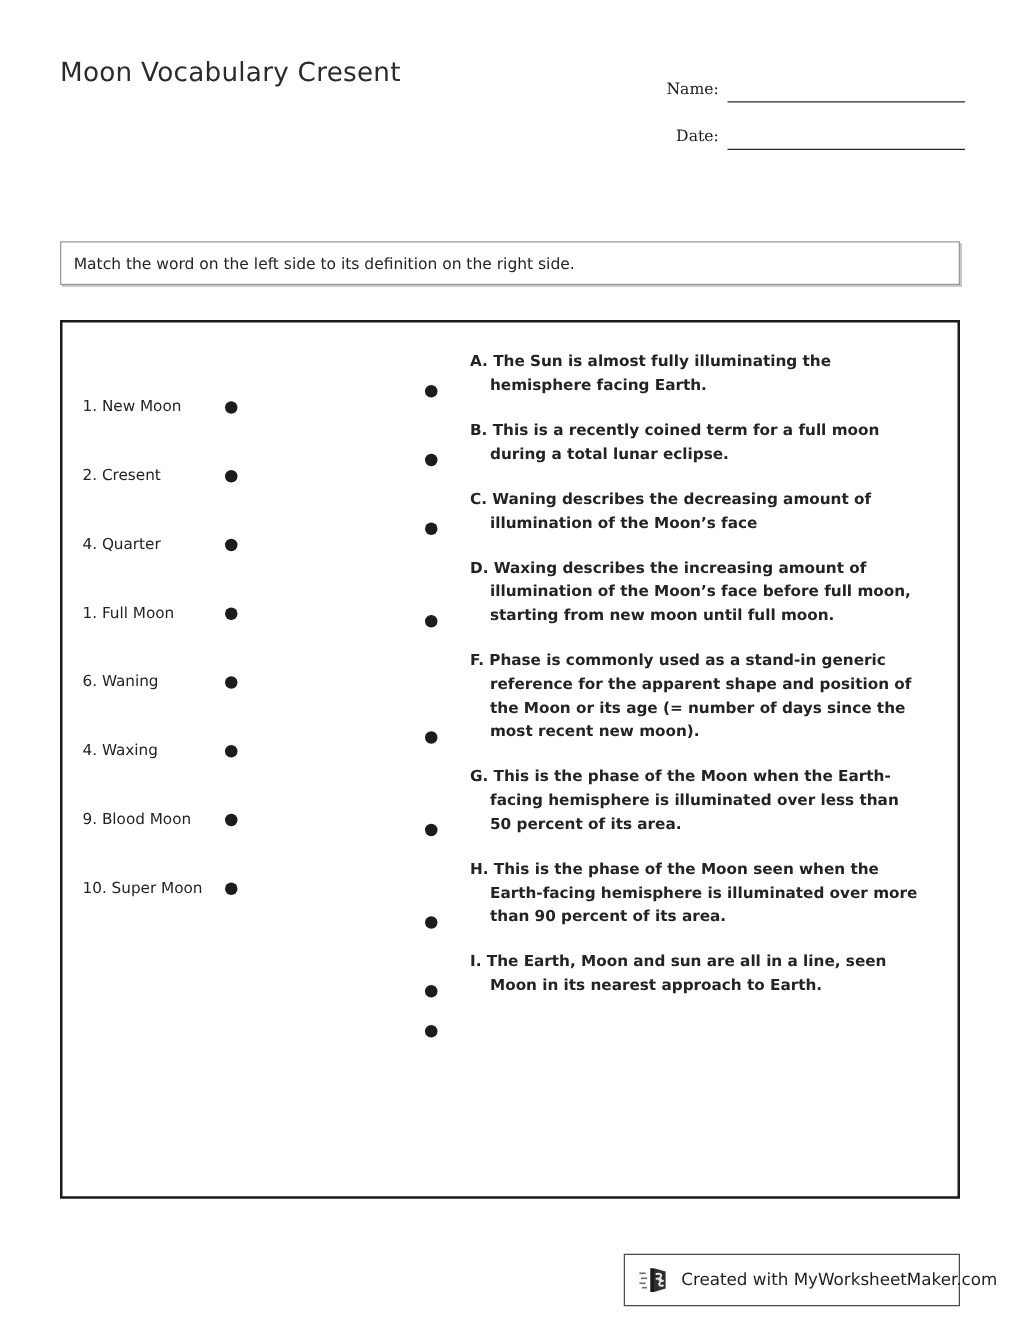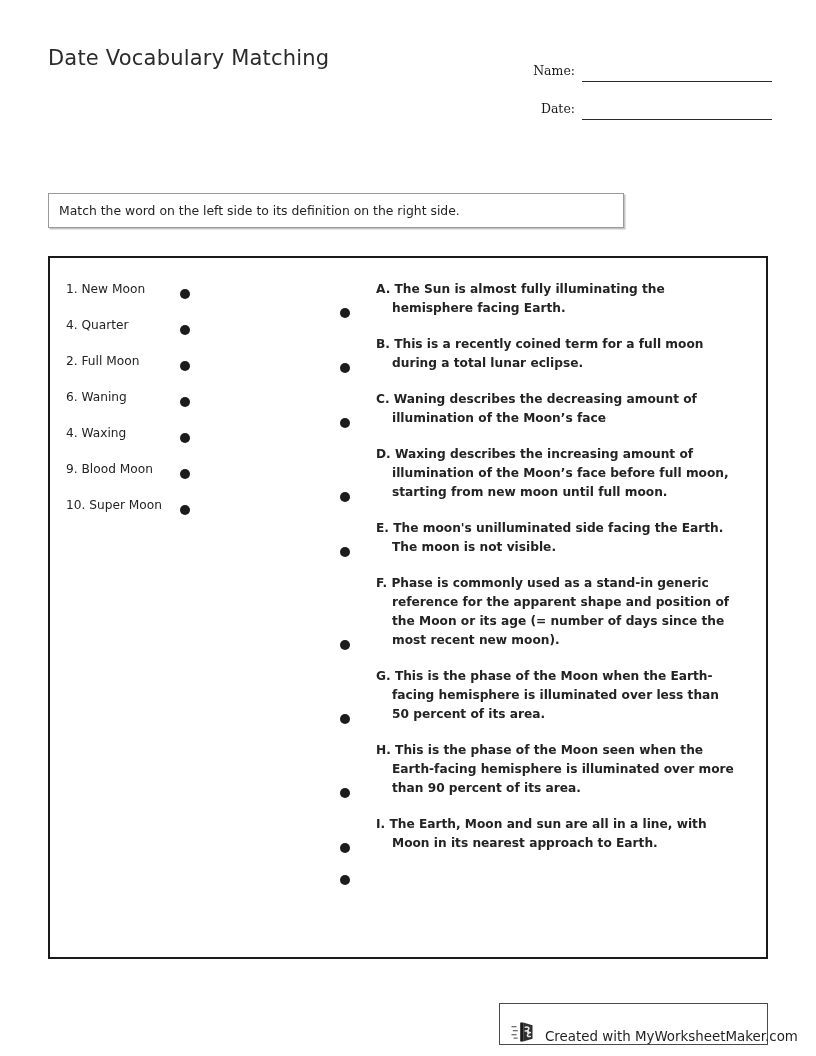--- a/index.html
+++ b/index.html
@@ -59,21 +59,21 @@
     flex: 1;
     border-bottom: 1.4px solid #2a2a2a;
     height: 18px;
   }
 
   
   #instructions-box {
     position: absolute;
     left: 48px;
     top: 193px;
-    width: 576px;
+    width: 720px;
     height: 35px;
     border: 1px solid #9a9a9a;
     background: #ffffff;
     box-shadow: 1.5px 1.5px 0 rgba(60,60,60,0.30);
     box-sizing: border-box;
   }
   #instructions-text {
     position: absolute;
     left: 10px;
     top: 9px;
@@ -103,23 +103,24 @@
   .col-defs {
     position: absolute;
     left: 290px;
     top: 22px;
     width: 426px;
   }
 
   
   .term-row {
     display: flex;
-    align-items: flex-end;
+    align-items: flex-start;
     margin-bottom: 17px;
     padding-left: 16px;
+    margin-top: 36px;
   }
   .term-text {
     width: 82px;
     font-size: 12.2px;
     line-height: 19px;
     color: #232323;
     padding-left: 14px;
     text-indent: -14px;
   }
   .dot {
@@ -158,41 +159,41 @@
   #footer-badge {
     position: absolute;
     left: 499px;
     top: 1003px;
     width: 269px;
     height: 42px;
     border: 1.3px solid #4a4a4a;
     background: #ffffff;
     box-sizing: border-box;
     display: flex;
-    align-items: flex-end;
+    align-items: center;
     padding-left: 11px;
   }
   #footer-logo {
     width: 26px;
     height: 24px;
     flex: 0 0 auto;
     margin-right: 8px;
   }
   #footer-text {
     font-size: 13.4px;
     color: #1f1f1f;
     white-space: nowrap;
   }
 </style>
 </head>
 <body>
 
 <div id="header">
 
-  <div id="page-title">Date Vocabulary Matching</div>
+  <div id="page-title">Moon Vocabulary Cresent</div>
 
   <div id="student-info">
     <div class="info-row">
       <div class="info-label">Name:</div>
       <div class="info-line"></div>
     </div>
     <div class="info-row">
       <div class="info-label">Date:</div>
       <div class="info-line"></div>
     </div>
@@ -205,25 +206,29 @@
 </div>
 
 <div id="matching-box">
 
   <div class="col-terms">
     <div class="term-row">
       <div class="term-text">1. New Moon</div>
       <div class="dot term-dot"></div>
     </div>
     <div class="term-row">
+      <div class="term-text">2. Cresent</div>
+      <div class="dot term-dot"></div>
+    </div>
+    <div class="term-row">
       <div class="term-text">4. Quarter</div>
       <div class="dot term-dot"></div>
     </div>
     <div class="term-row">
-      <div class="term-text">2. Full Moon</div>
+      <div class="term-text">1. Full Moon</div>
       <div class="dot term-dot"></div>
     </div>
     <div class="term-row">
       <div class="term-text">6. Waning</div>
       <div class="dot term-dot"></div>
     </div>
     <div class="term-row">
       <div class="term-text">4. Waxing</div>
       <div class="dot term-dot"></div>
     </div>
@@ -249,37 +254,33 @@
     <div class="def-row">
       <div class="dot def-dot"></div>
       <div class="def-text">C. Waning describes the decreasing amount of illumination of the Moon’s face</div>
     </div>
     <div class="def-row">
       <div class="dot def-dot"></div>
       <div class="def-text">D. Waxing describes the increasing amount of illumination of the Moon’s face before full moon, starting from new moon until full moon.</div>
     </div>
     <div class="def-row">
       <div class="dot def-dot"></div>
-      <div class="def-text">E. The moon's unilluminated side facing the Earth. The moon is not visible.</div>
-    </div>
-    <div class="def-row">
-      <div class="dot def-dot"></div>
       <div class="def-text">F. Phase is commonly used as a stand-in generic reference for the apparent shape and position of the Moon or its age (= number of days since the most recent new moon).</div>
     </div>
     <div class="def-row">
       <div class="dot def-dot"></div>
       <div class="def-text">G. This is the phase of the Moon when the Earth-facing hemisphere is illuminated over less than 50 percent of its area.</div>
     </div>
     <div class="def-row">
       <div class="dot def-dot"></div>
       <div class="def-text">H. This is the phase of the Moon seen when the Earth-facing hemisphere is illuminated over more than 90 percent of its area.</div>
     </div>
     <div class="def-row">
       <div class="dot def-dot"></div>
-      <div class="def-text">I. The Earth, Moon and sun are all in a line, with Moon in its nearest approach to Earth.</div>
+      <div class="def-text">I. The Earth, Moon and sun are all in a line, seen Moon in its nearest approach to Earth.</div>
     </div>
     <div class="def-row">
       <div class="dot def-dot"></div>
     </div>
   </div>
 
 </div>
 
 <div id="footer-badge">
   <svg id="footer-logo" viewBox="0 0 26 24">

